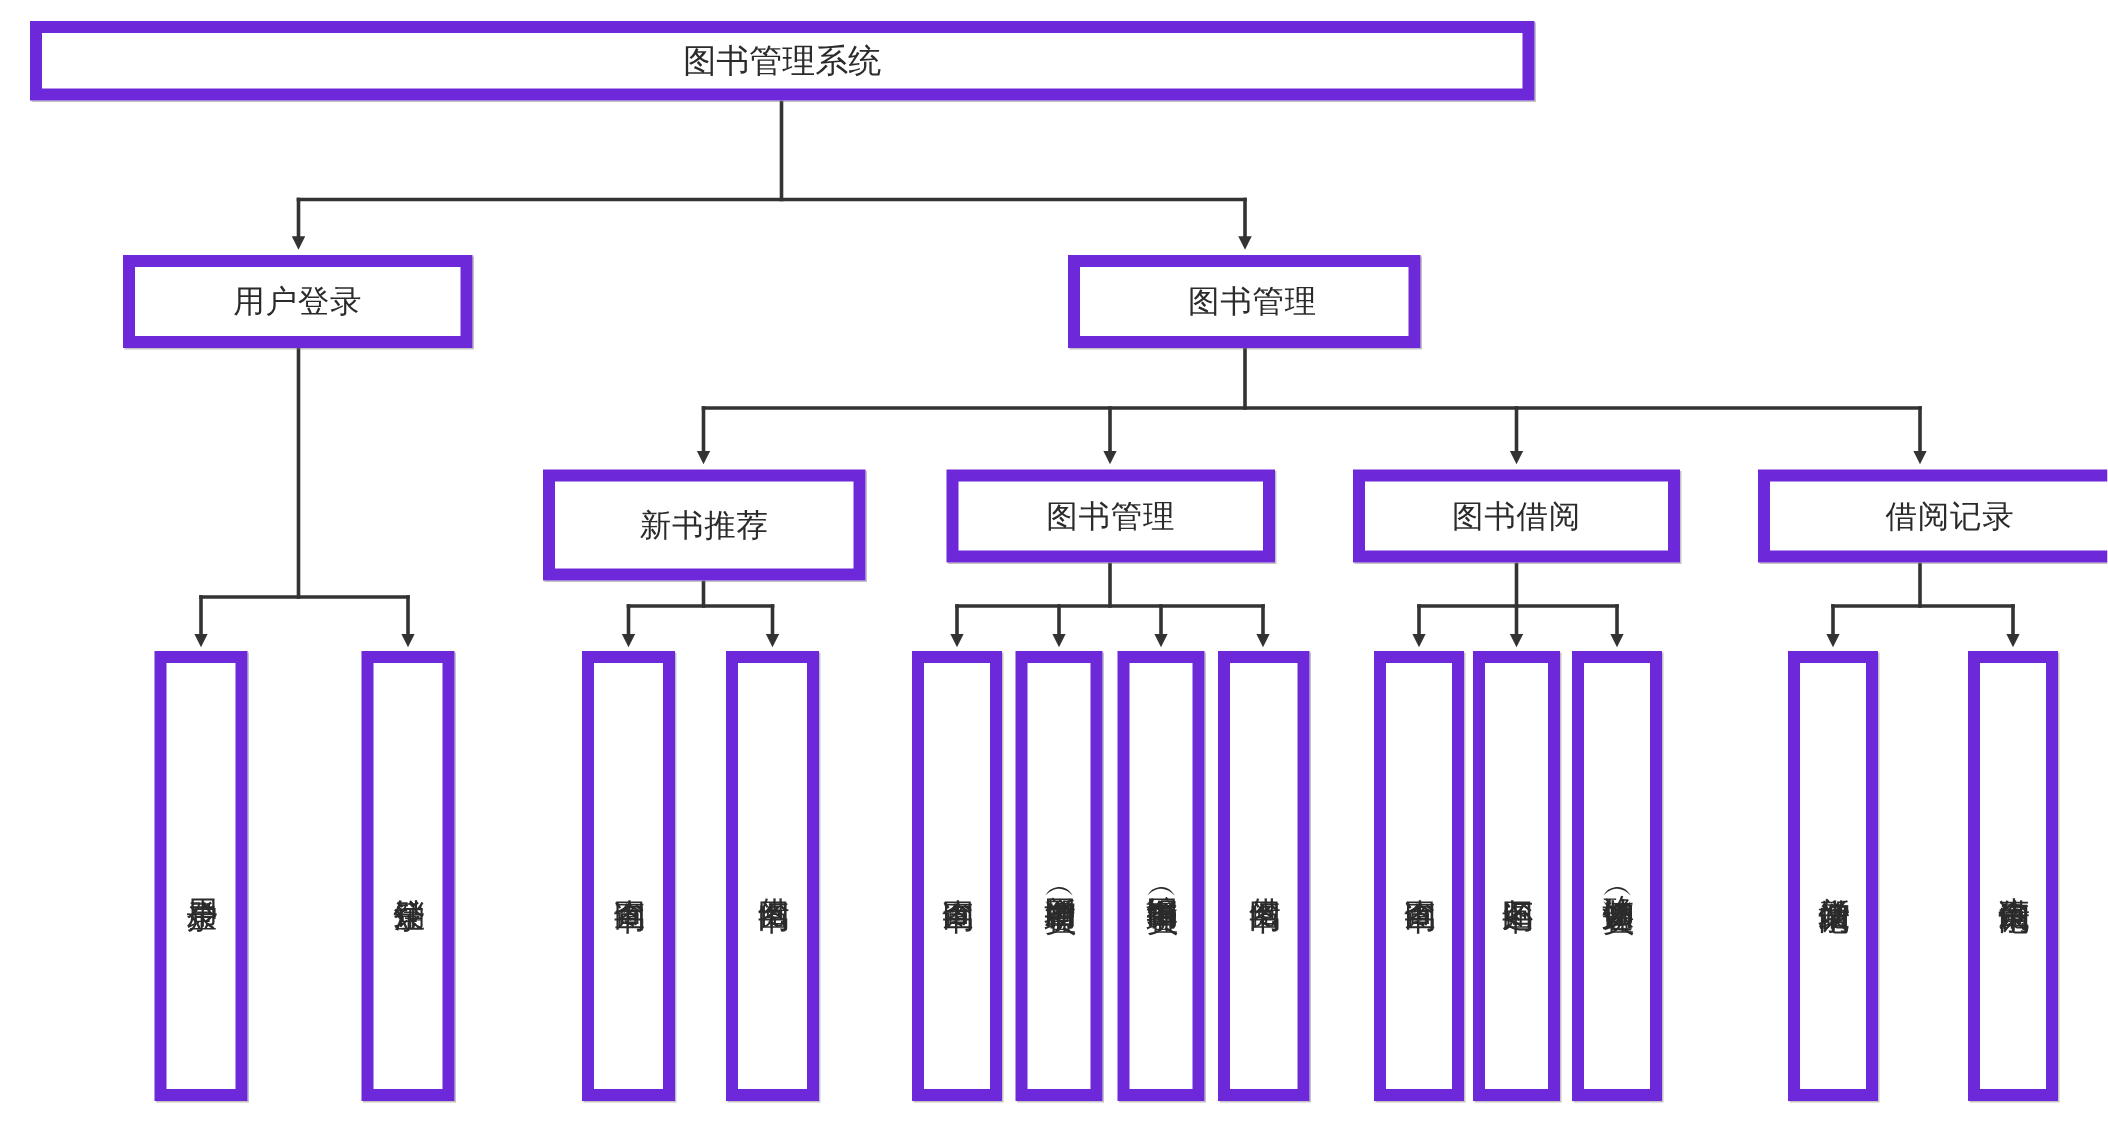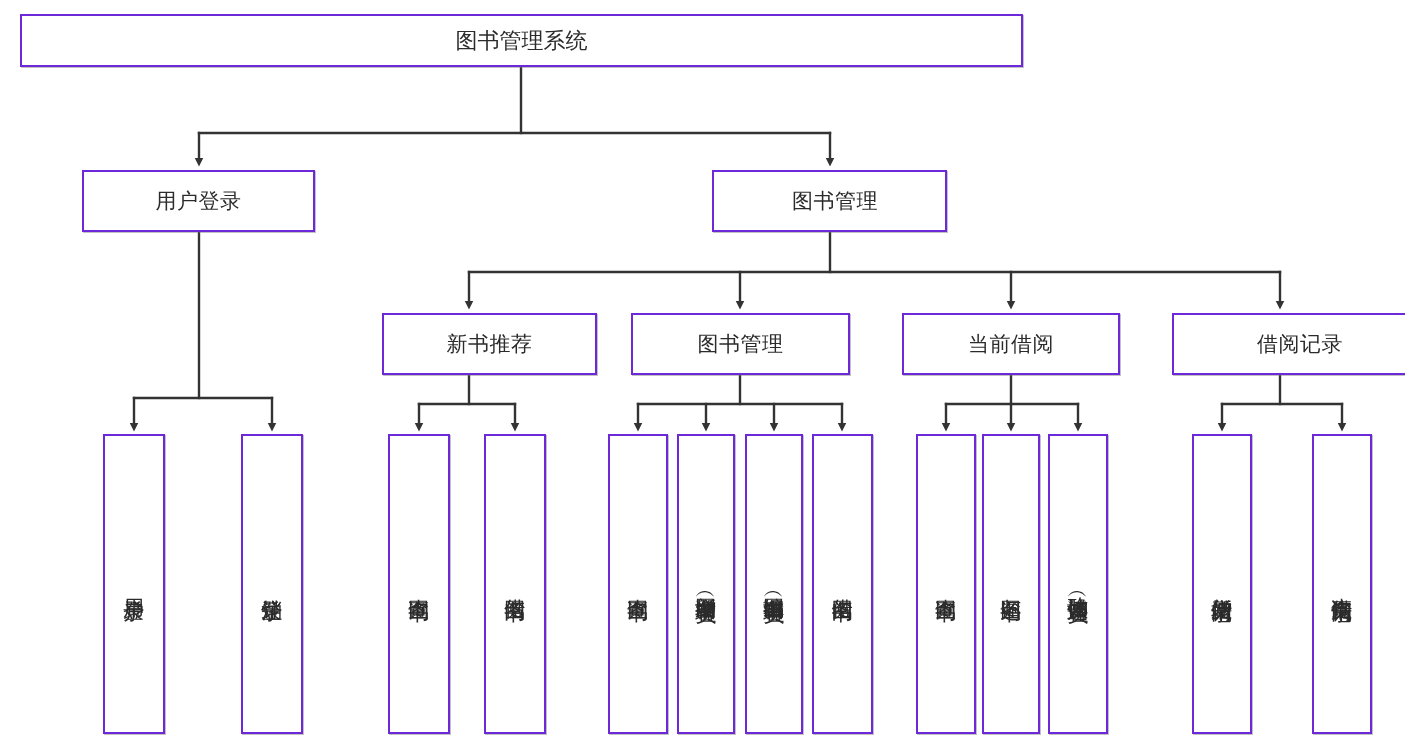--- a/index.html
+++ b/index.html
@@ -22,21 +22,21 @@
     left: 0;
     top: 0;
     width: 1405px;
     height: 747px;
     pointer-events: none;
   }
   .node {
     position: absolute;
     box-sizing: border-box;
     background: #ffffff;
-    border: 2px solid #6d28d9;
+    border: 8px solid #6d28d9;
     display: flex;
     align-items: center;
     justify-content: center;
     color: #2b2b2b;
     box-shadow: 1px 1px 0 rgba(120,120,120,0.45);
     z-index: 2;
   }
   .node.h {
     font-size: 21px;
     letter-spacing: 0.5px;
@@ -129,28 +129,28 @@
     <span>图书管理系统</span>
   </div>
 
   <div class="node h" style="left:82px; top:170px; width:233px; height:62px;">
     <span>用户登录</span>
   </div>
   <div class="node h" style="left:712px; top:170px; width:235px; height:62px;padding-left:11px;">
     <span>图书管理</span>
   </div>
 
-  <div class="node h" style="left:362px; top:313px; width:215px; height:62px;margin-left:20px;">
+  <div class="node h" style="left:362px; top:313px; width:215px; height:74px;">
     <span>新书推荐</span>
   </div>
   <div class="node h" style="left:631px; top:313px; width:219px; height:62px;">
     <span>图书管理</span>
   </div>
   <div class="node h" style="left:902px; top:313px; width:218px; height:62px;">
-    <span>当前借阅</span>
+    <span>图书借阅</span>
   </div>
   <div class="node h" style="left:1172px; top:313px; width:256px; height:62px;">
     <span>借阅记录</span>
   </div>
 
   <div class="node v" style="left:103px; top:434px; width:62px; height:300px;">
     <span class="vtext">用户登录</span>
   </div>
   <div class="node v" style="left:241px; top:434px; width:62px; height:300px;">
     <span class="vtext">注销登录</span>

